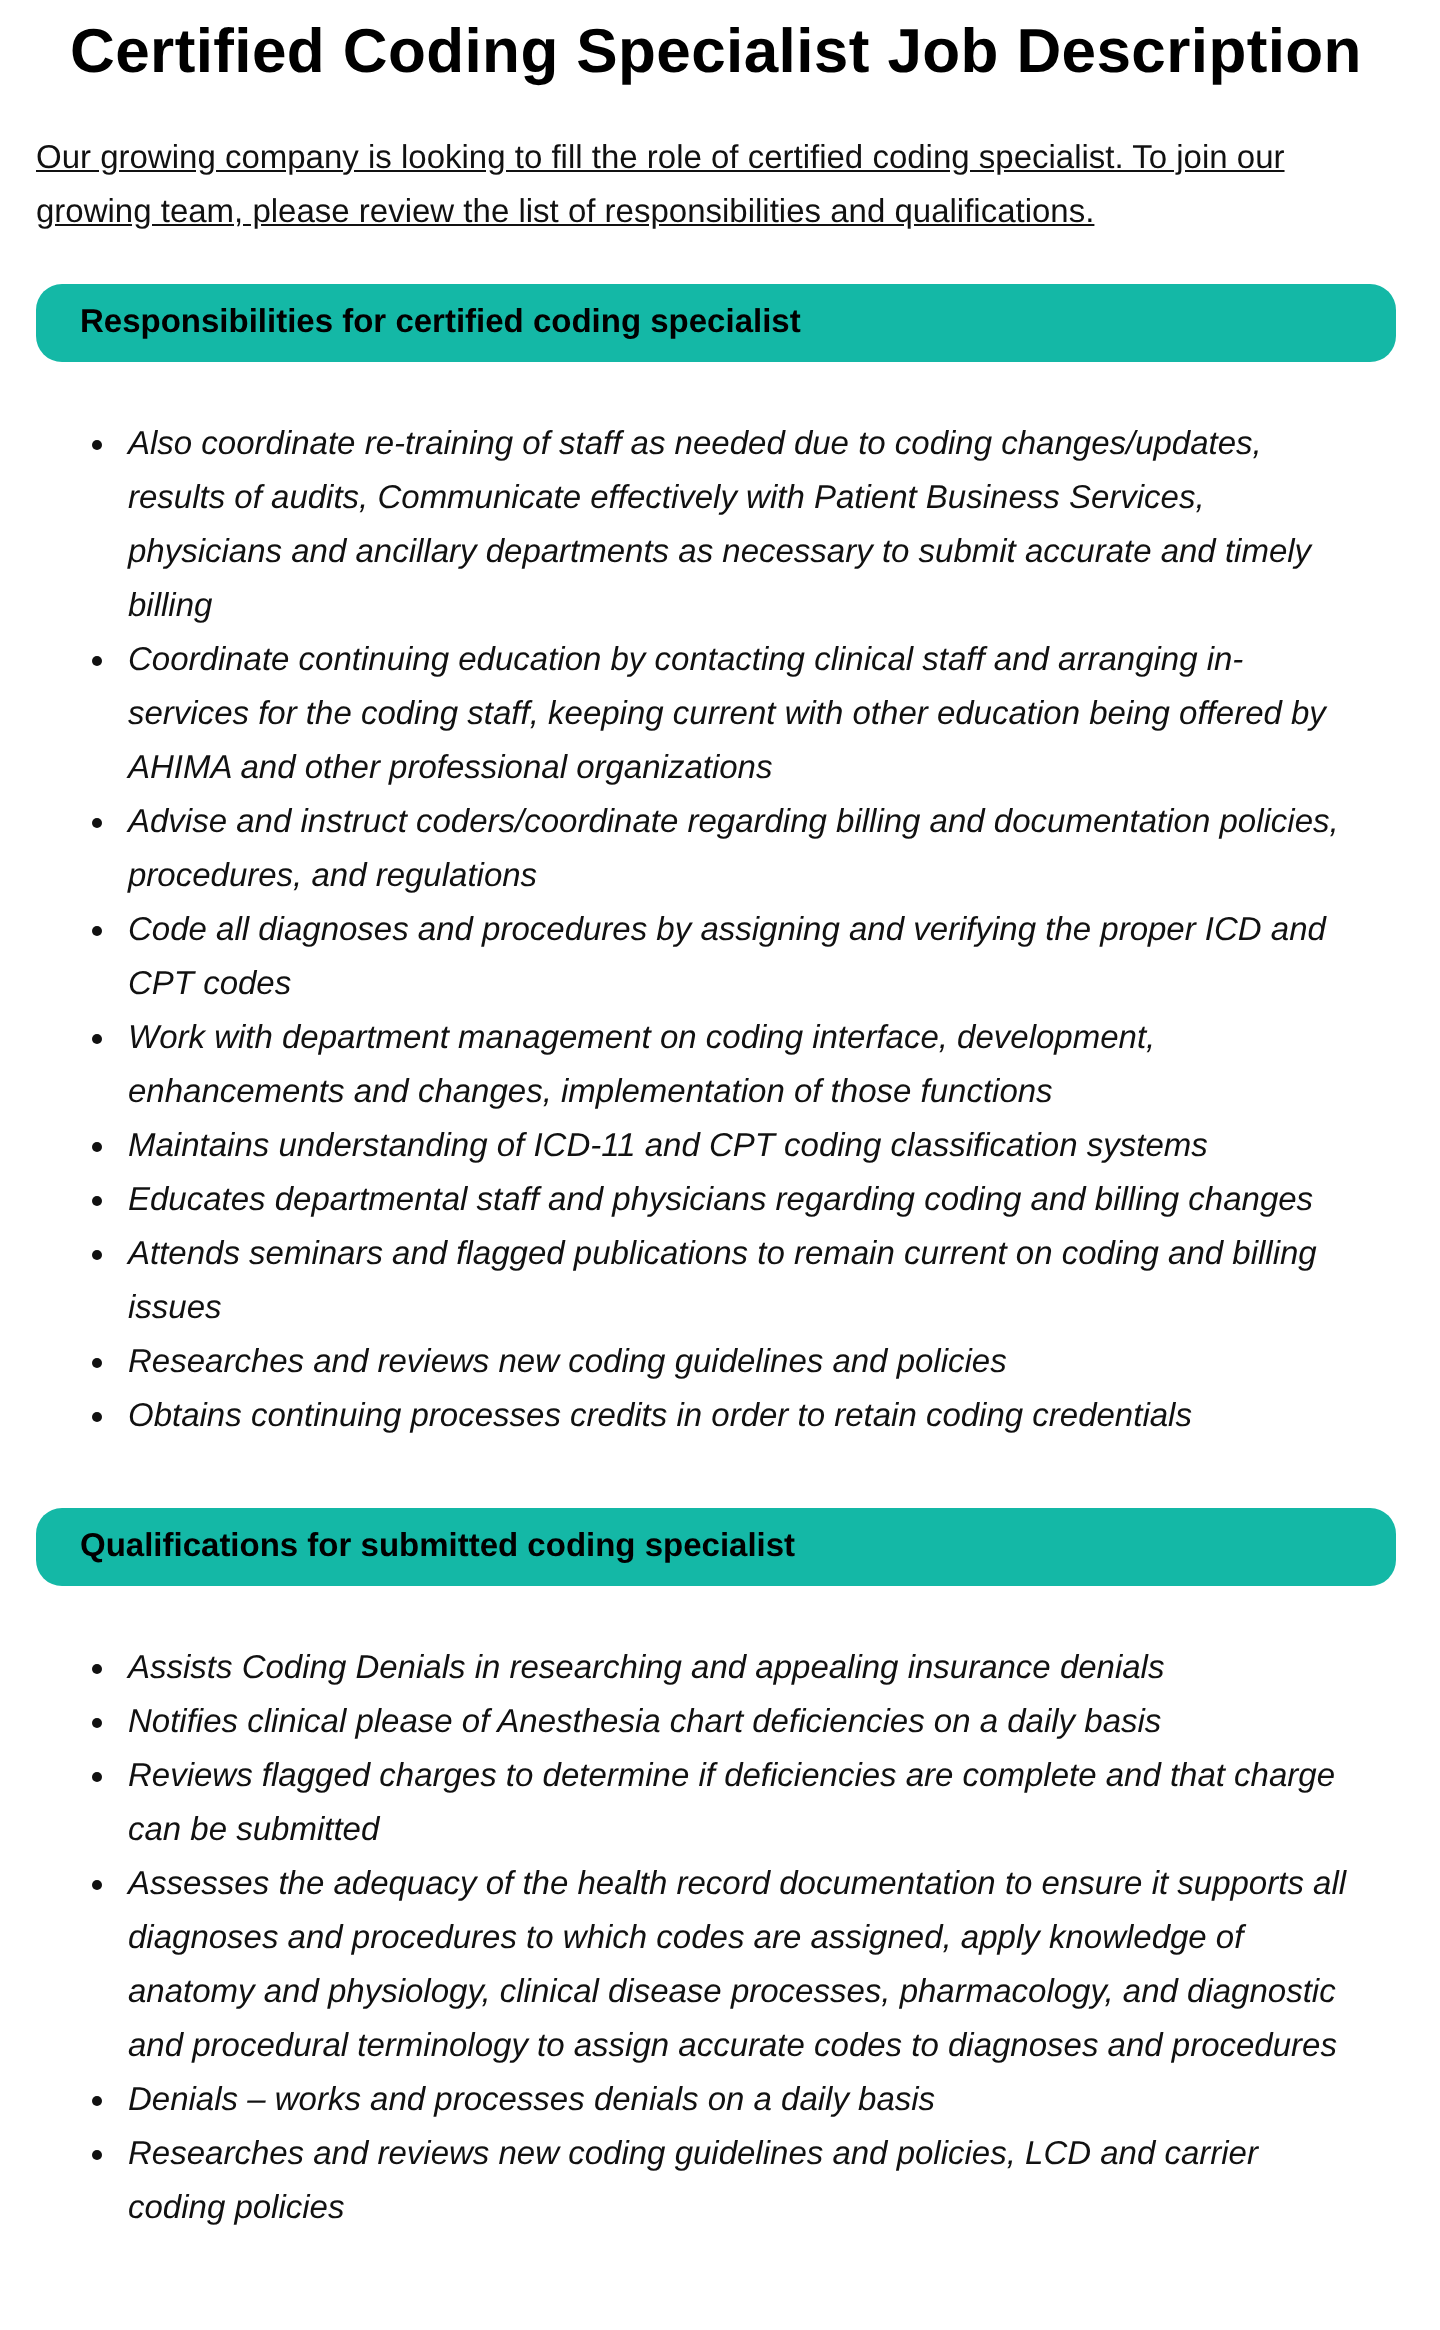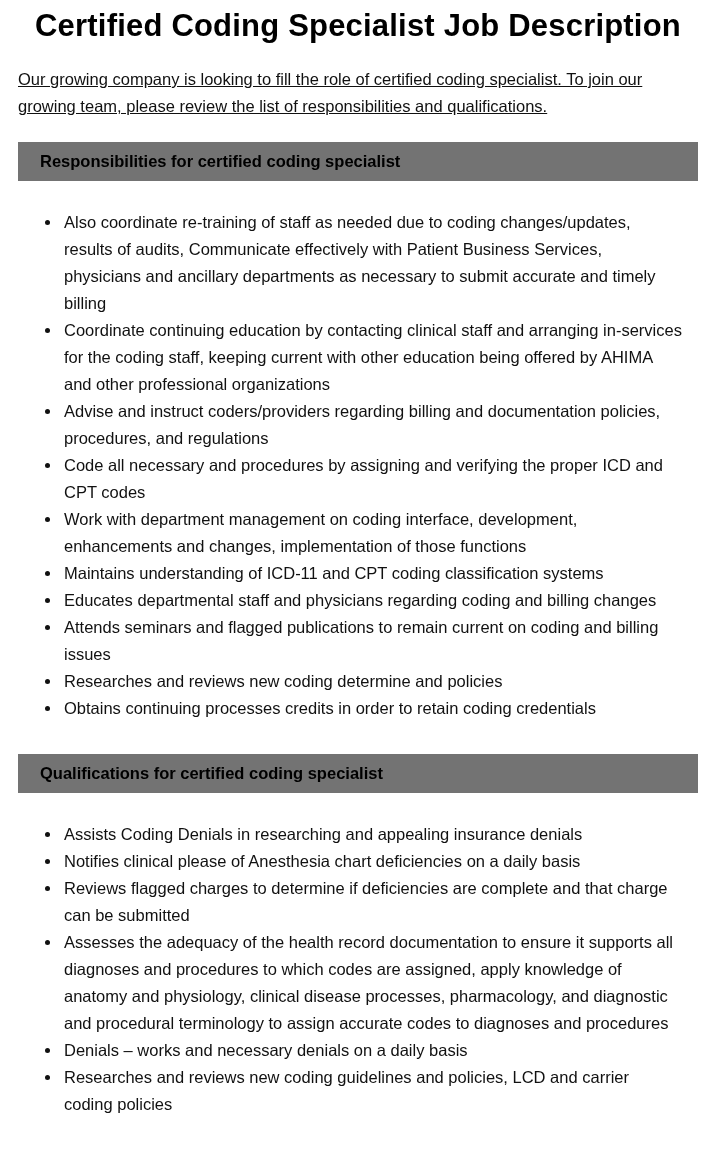--- a/index.html
+++ b/index.html
@@ -25,33 +25,35 @@
     color: #000000;
   }
   p.intro {
     font-size: 16.5px;
     line-height: 27px;
     margin: 0 0 22px 0;
     color: #111111;
     text-decoration: underline;
   }
   .section-header {
-    background: #737373;
+    background: #14b8a6;
     padding: 10px 22px;
     margin: 0 0 0 0;
+    border-radius: 13px;
   }
   .section-header span {
     font-size: 16.5px;
     font-weight: 700;
     color: #000000;
   }
   ul.bullet-list {
     margin: 28px 16px 32px 0;
     padding: 0 0 0 44px;
     list-style: disc outside;
+    font-style: italic;
   }
   ul.bullet-list li {
     font-size: 16.5px;
     line-height: 27px;
     color: #111111;
     padding-left: 2px;
     margin: 0;
   }
   ul.bullet-list.last {
     margin-bottom: 0;
@@ -66,36 +68,36 @@
 
   <p class="intro">Our growing company is looking to fill the role of certified coding specialist. To join our growing team, please review the list of responsibilities and qualifications.</p>
 
   <div class="section-header">
     <span>Responsibilities for certified coding specialist</span>
   </div>
 
   <ul class="bullet-list">
     <li>Also coordinate re-training of staff as needed due to coding changes/updates, results of audits, Communicate effectively with Patient Business Services, physicians and ancillary departments as necessary to submit accurate and timely billing</li>
     <li>Coordinate continuing education by contacting clinical staff and arranging in-services for the coding staff, keeping current with other education being offered by AHIMA and other professional organizations</li>
-    <li>Advise and instruct coders/providers regarding billing and documentation policies, procedures, and regulations</li>
-    <li>Code all necessary and procedures by assigning and verifying the proper ICD and CPT codes</li>
+    <li>Advise and instruct coders/coordinate regarding billing and documentation policies, procedures, and regulations</li>
+    <li>Code all diagnoses and procedures by assigning and verifying the proper ICD and CPT codes</li>
     <li>Work with department management on coding interface, development, enhancements and changes, implementation of those functions</li>
     <li>Maintains understanding of ICD-11 and CPT coding classification systems</li>
     <li>Educates departmental staff and physicians regarding coding and billing changes</li>
     <li>Attends seminars and flagged publications to remain current on coding and billing issues</li>
-    <li>Researches and reviews new coding determine and policies</li>
+    <li>Researches and reviews new coding guidelines and policies</li>
     <li>Obtains continuing processes credits in order to retain coding credentials</li>
   </ul>
 
   <div class="section-header">
-    <span>Qualifications for certified coding specialist</span>
+    <span>Qualifications for submitted coding specialist</span>
   </div>
 
   <ul class="bullet-list last">
     <li>Assists Coding Denials in researching and appealing insurance denials</li>
     <li>Notifies clinical please of Anesthesia chart deficiencies on a daily basis</li>
     <li>Reviews flagged charges to determine if deficiencies are complete and that charge can be submitted</li>
     <li>Assesses the adequacy of the health record documentation to ensure it supports all diagnoses and procedures to which codes are assigned, apply knowledge of anatomy and physiology, clinical disease processes, pharmacology, and diagnostic and procedural terminology to assign accurate codes to diagnoses and procedures</li>
-    <li>Denials – works and necessary denials on a daily basis</li>
+    <li>Denials – works and processes denials on a daily basis</li>
     <li>Researches and reviews new coding guidelines and policies, LCD and carrier coding policies</li>
   </ul>
 
 </div>
 
 </body></html>

